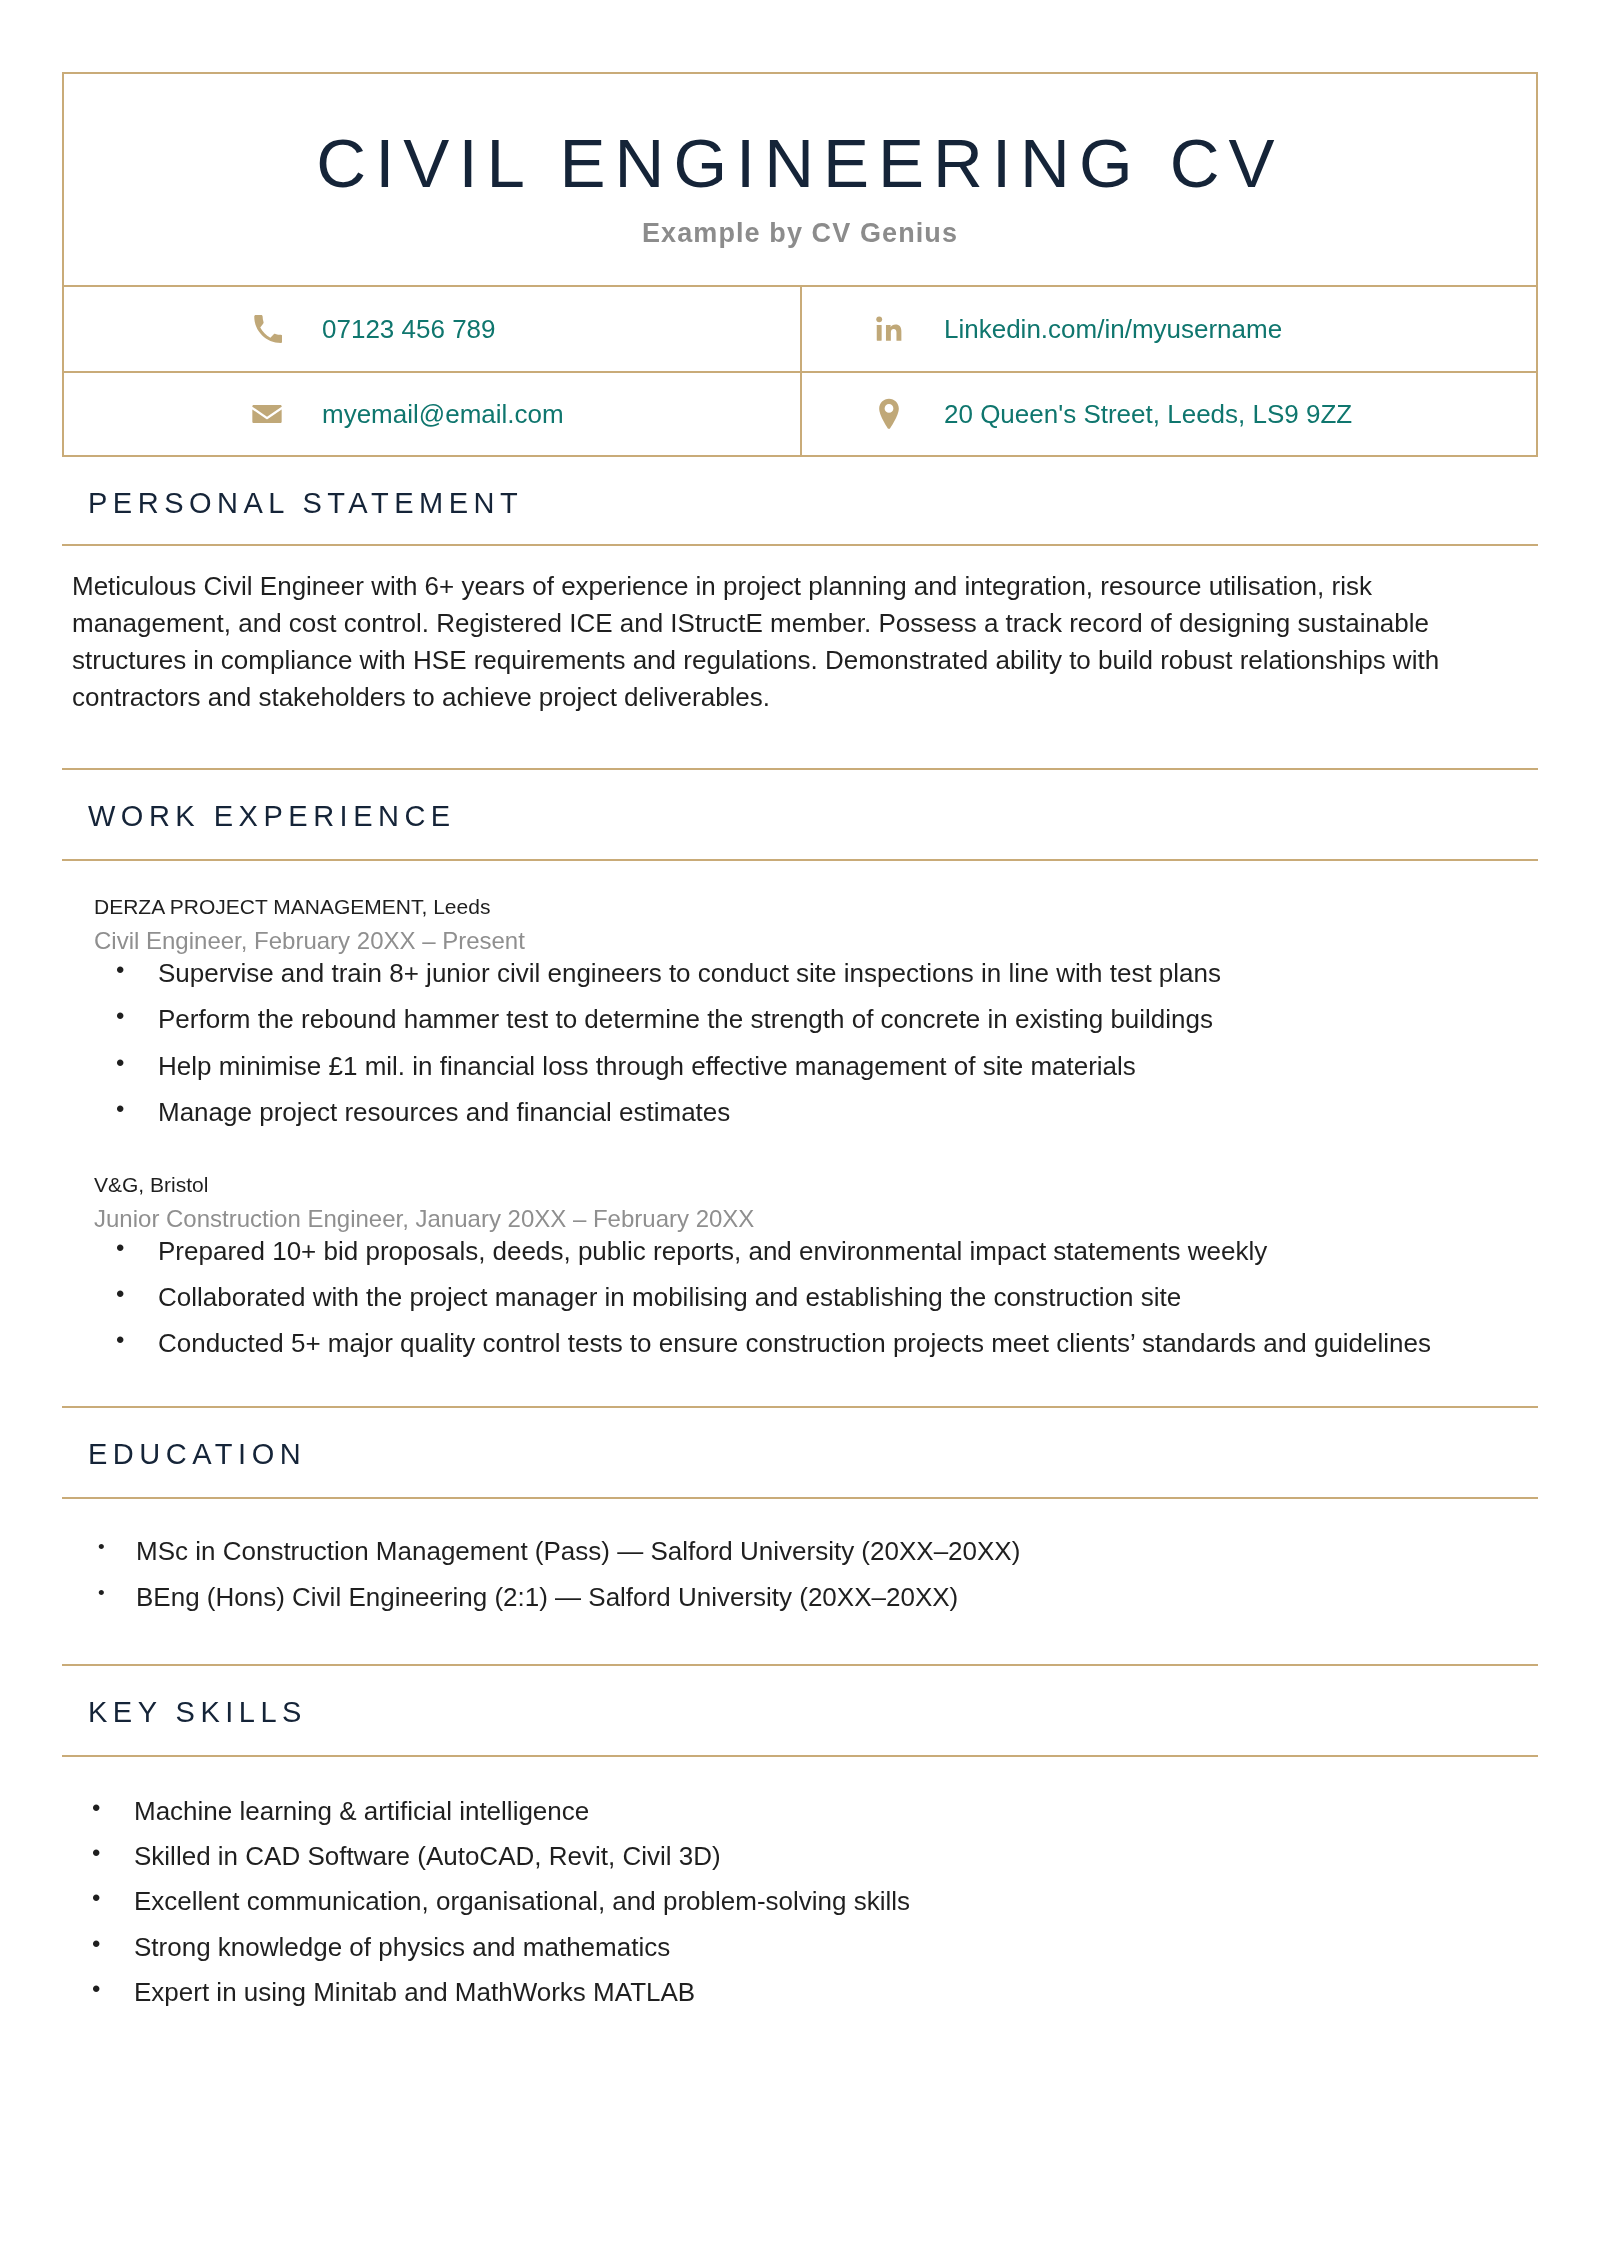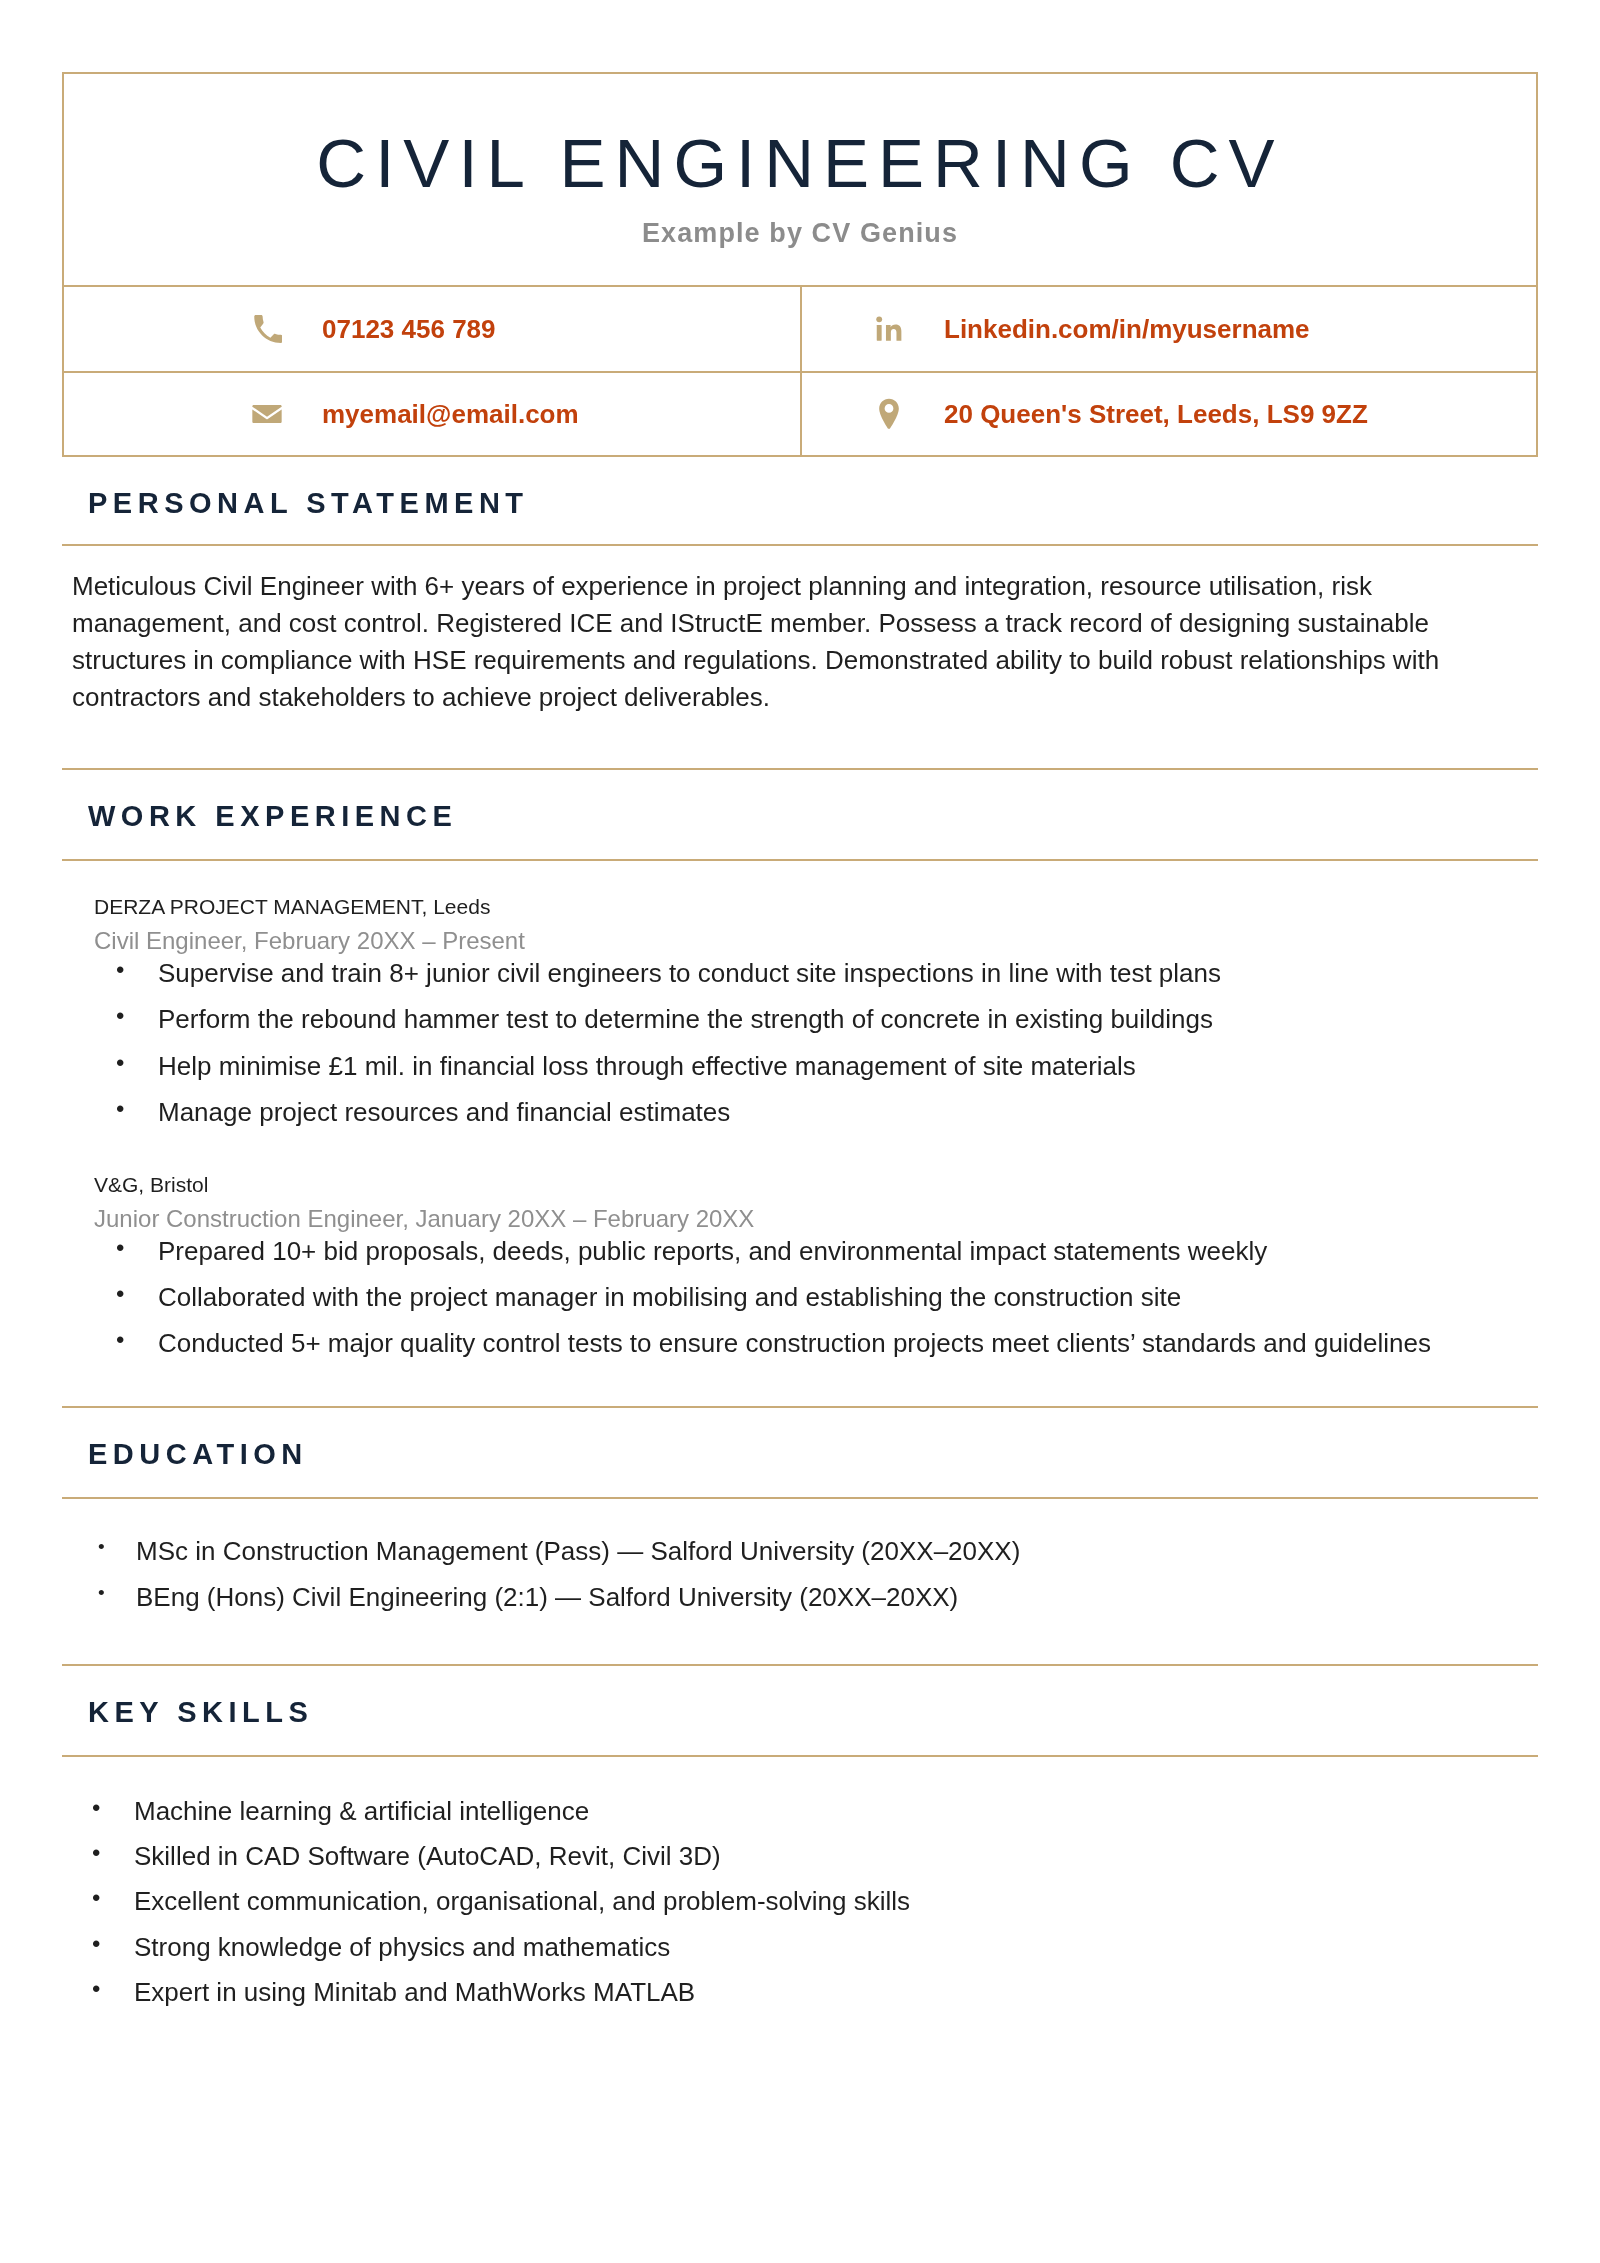--- a/index.html
+++ b/index.html
@@ -79,31 +79,31 @@
     display: inline-flex;
     align-items: center;
     justify-content: center;
     color: #c0a878;
     flex: 0 0 auto;
   }
   .c-icon svg { display: block; }
   .c-text {
     margin-left: 38px;
     font-size: 26px;
-    color: #c2410c;
-    font-weight: 700;
+    color: #0f766e;
+    font-weight: 400;
     white-space: nowrap;
   }
 
   
   .section { margin-top: 0; }
 
   .sec-title {
     font-size: 29px;
-    font-weight: 700;
+    font-weight: 400;
     letter-spacing: 5.5px;
     color: #152438;
     padding-left: 26px;
   }
 
   .rule { border-top: 2px solid #c9ab78; height: 0; }
 
   .body-text {
     font-size: 26px;
     line-height: 1.42;

